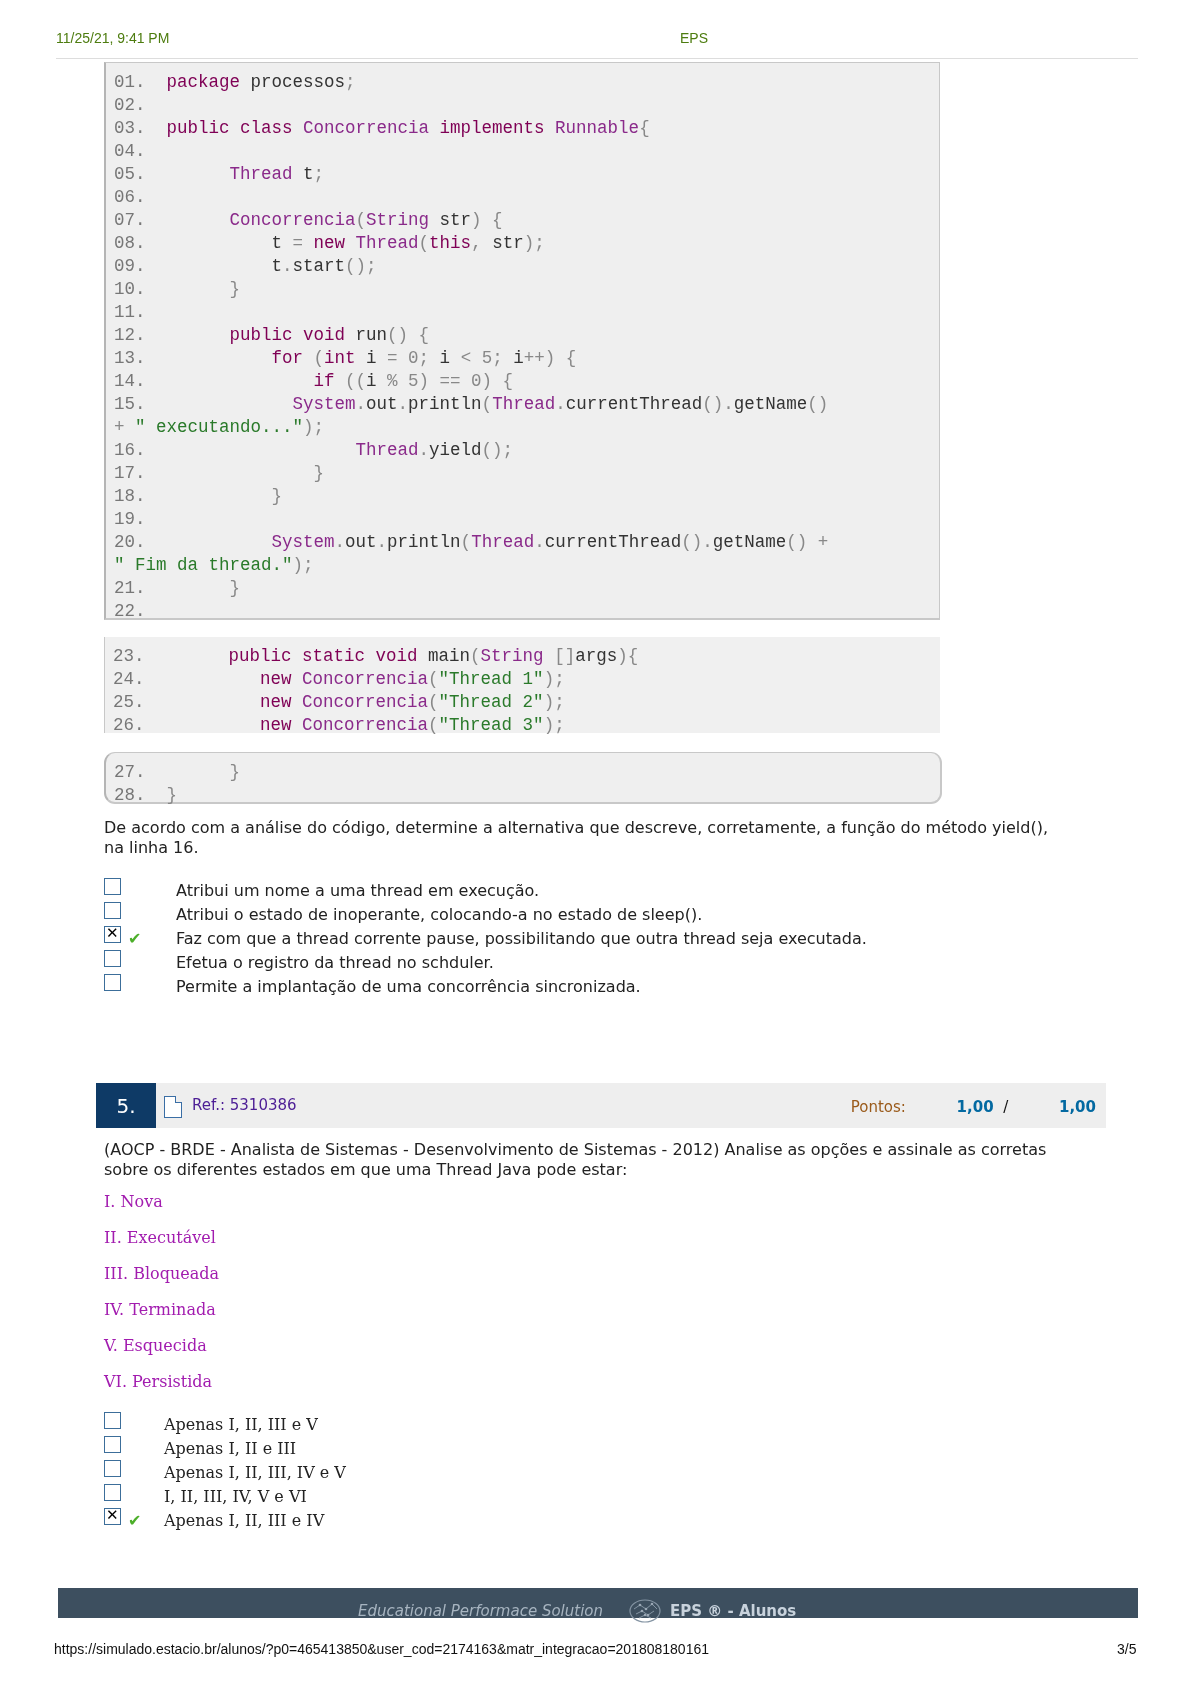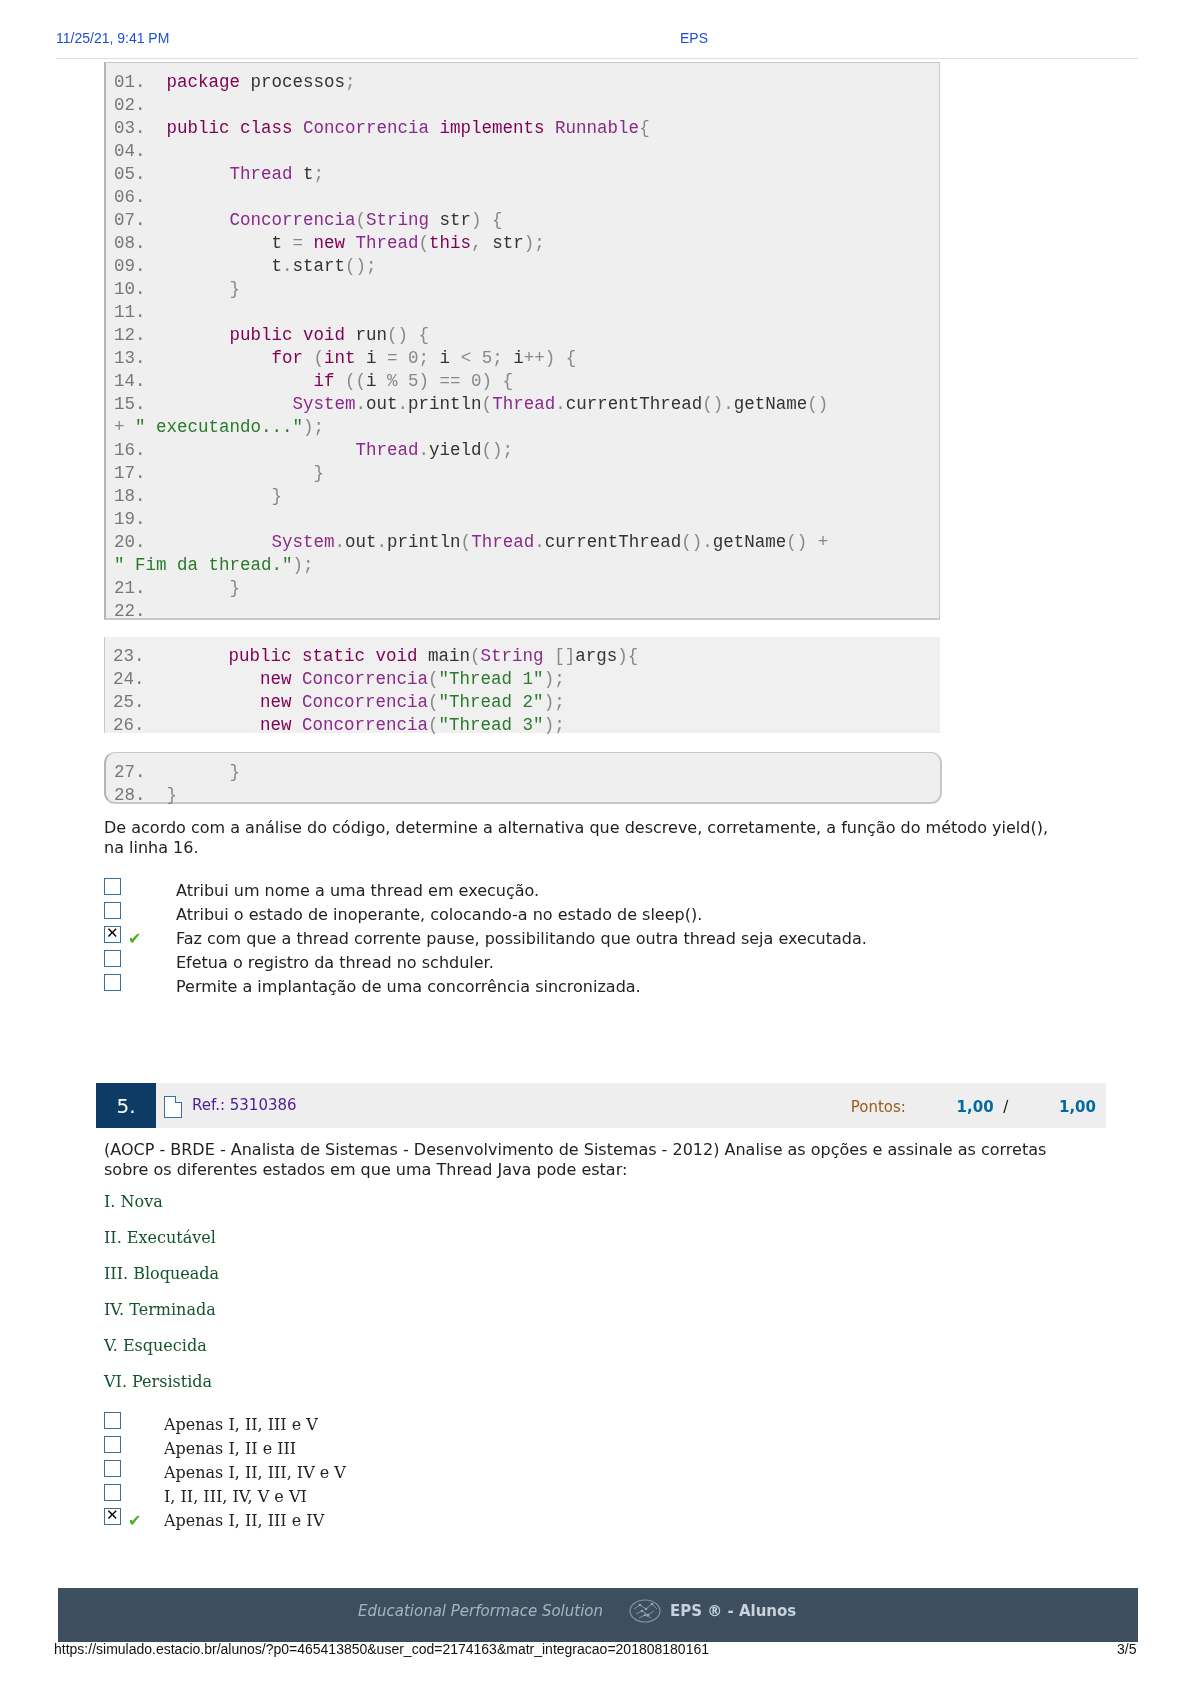--- a/index.html
+++ b/index.html
@@ -1,19 +1,19 @@
 <!DOCTYPE html>
 <html><head>
 <meta charset="utf-8">
 <style>
   * { box-sizing: border-box; margin: 0; padding: 0; }
   html, body { width: 1191px; height: 1684px; background: #ffffff; overflow: hidden; }
   body { position: relative; font-family: "DejaVu Sans", sans-serif; color: #222; }
 
-  .print-header { position: absolute; top: 28px; left: 0; width: 1191px; height: 30px; font-family: "Liberation Sans", sans-serif; font-size: 14px; color: #1d4ed8; }
+  .print-header { position: absolute; top: 28px; left: 0; width: 1191px; height: 30px; font-family: "Liberation Sans", sans-serif; font-size: 14px; color: #4d7c0f; }
   .print-header .date { position: absolute; left: 56px; top: 2px; }
   .print-header .title { position: absolute; left: 680px; top: 2px; }
   .print-header .rule { position: absolute; left: 56px; right: 53px; top: 30px; border-top: 1px solid #ddd; }
 
   .code-box { position: absolute; left: 104px; background: #efefef; border: 1px solid #c8c8c8; border-left: 2px solid #b5b5b5; font-family: "Liberation Mono", "DejaVu Sans Mono", monospace; font-size: 17.5px; line-height: 23px; color: #5a5a5a; white-space: pre; padding: 8px 0 0 8px; }
   .code-box.box1 { top: 62px; width: 836px; height: 558px; border-bottom: 2px solid #c8c8c8; }
   .code-box.box2 { top: 637px; width: 836px; height: 96px; border: none; background: #f0f0f0; border-left: 1px solid #c8c8c8; }
   .code-box.box3 { top: 752px; width: 838px; height: 52px; border-bottom: 2px solid #c8c8c8; border-right: 2px solid #c8c8c8; border-radius: 11px; }
   .code-line { display: block; height: 23px; }
   .ln { color: #777; }
@@ -35,24 +35,24 @@
   .q5 .option-label { left: 60px; font-family: "DejaVu Serif", serif; }
 
   .q-header { position: absolute; left: 96px; top: 1083px; width: 1010px; height: 45px; background: #eeeeee; }
   .q-num { position: absolute; left: 0; top: 0; width: 60px; height: 45px; background: #0e3a66; color: #fff; font-size: 20px; display: flex; align-items: center; justify-content: center; }
   .doc-icon { position: absolute; left: 68px; top: 13px; width: 18px; height: 22px; border: 1.5px solid #3a6ea5; background: #fff; }
   .doc-icon::before { content: ""; position: absolute; right: -1px; top: -1px; width: 6px; height: 6px; background: #eeeeee; border-left: 1.5px solid #3a6ea5; border-bottom: 1.5px solid #3a6ea5; }
   .ref { position: absolute; left: 96px; top: 13px; font-size: 15px; color: #4c1d95; }
   .pontos { position: absolute; right: 10px; top: 15px; font-size: 15px; color: #9a5a1a; }
   .pontos b { color: #0369a1; margin-left: 46px; }
 
-  .state-list { position: absolute; left: 104px; top: 1192px; font-family: "DejaVu Serif", serif; font-size: 16px; color: #14532d; }
+  .state-list { position: absolute; left: 104px; top: 1192px; font-family: "DejaVu Serif", serif; font-size: 16px; color: #a21caf; }
   .state-item { height: 36px; line-height: 20px; }
 
-  .footer-bar { position: absolute; left: 58px; top: 1588px; width: 1080px; height: 54px; background: #3d4f5f; }
+  .footer-bar { position: absolute; left: 58px; top: 1588px; width: 1080px; height: 30px; background: #3d4f5f; }
   .footer-bar .slogan { position: absolute; left: 300px; top: 14px; color: #a7b4c0; font-style: italic; font-size: 15px; }
   .footer-bar .brain-icon { position: absolute; left: 570px; top: 9px; width: 34px; height: 28px; }
   .footer-bar .brand { position: absolute; left: 612px; top: 14px; color: #c8d2dc; font-weight: bold; font-size: 15px; }
 
   .print-footer { position: absolute; top: 1641px; left: 0; width: 1191px; font-family: "Liberation Sans", sans-serif; font-size: 14px; color: #111; }
   .print-footer .url { position: absolute; left: 54px; }
   .print-footer .page { position: absolute; left: 1117px; }
 </style>
 </head>
 <body>

